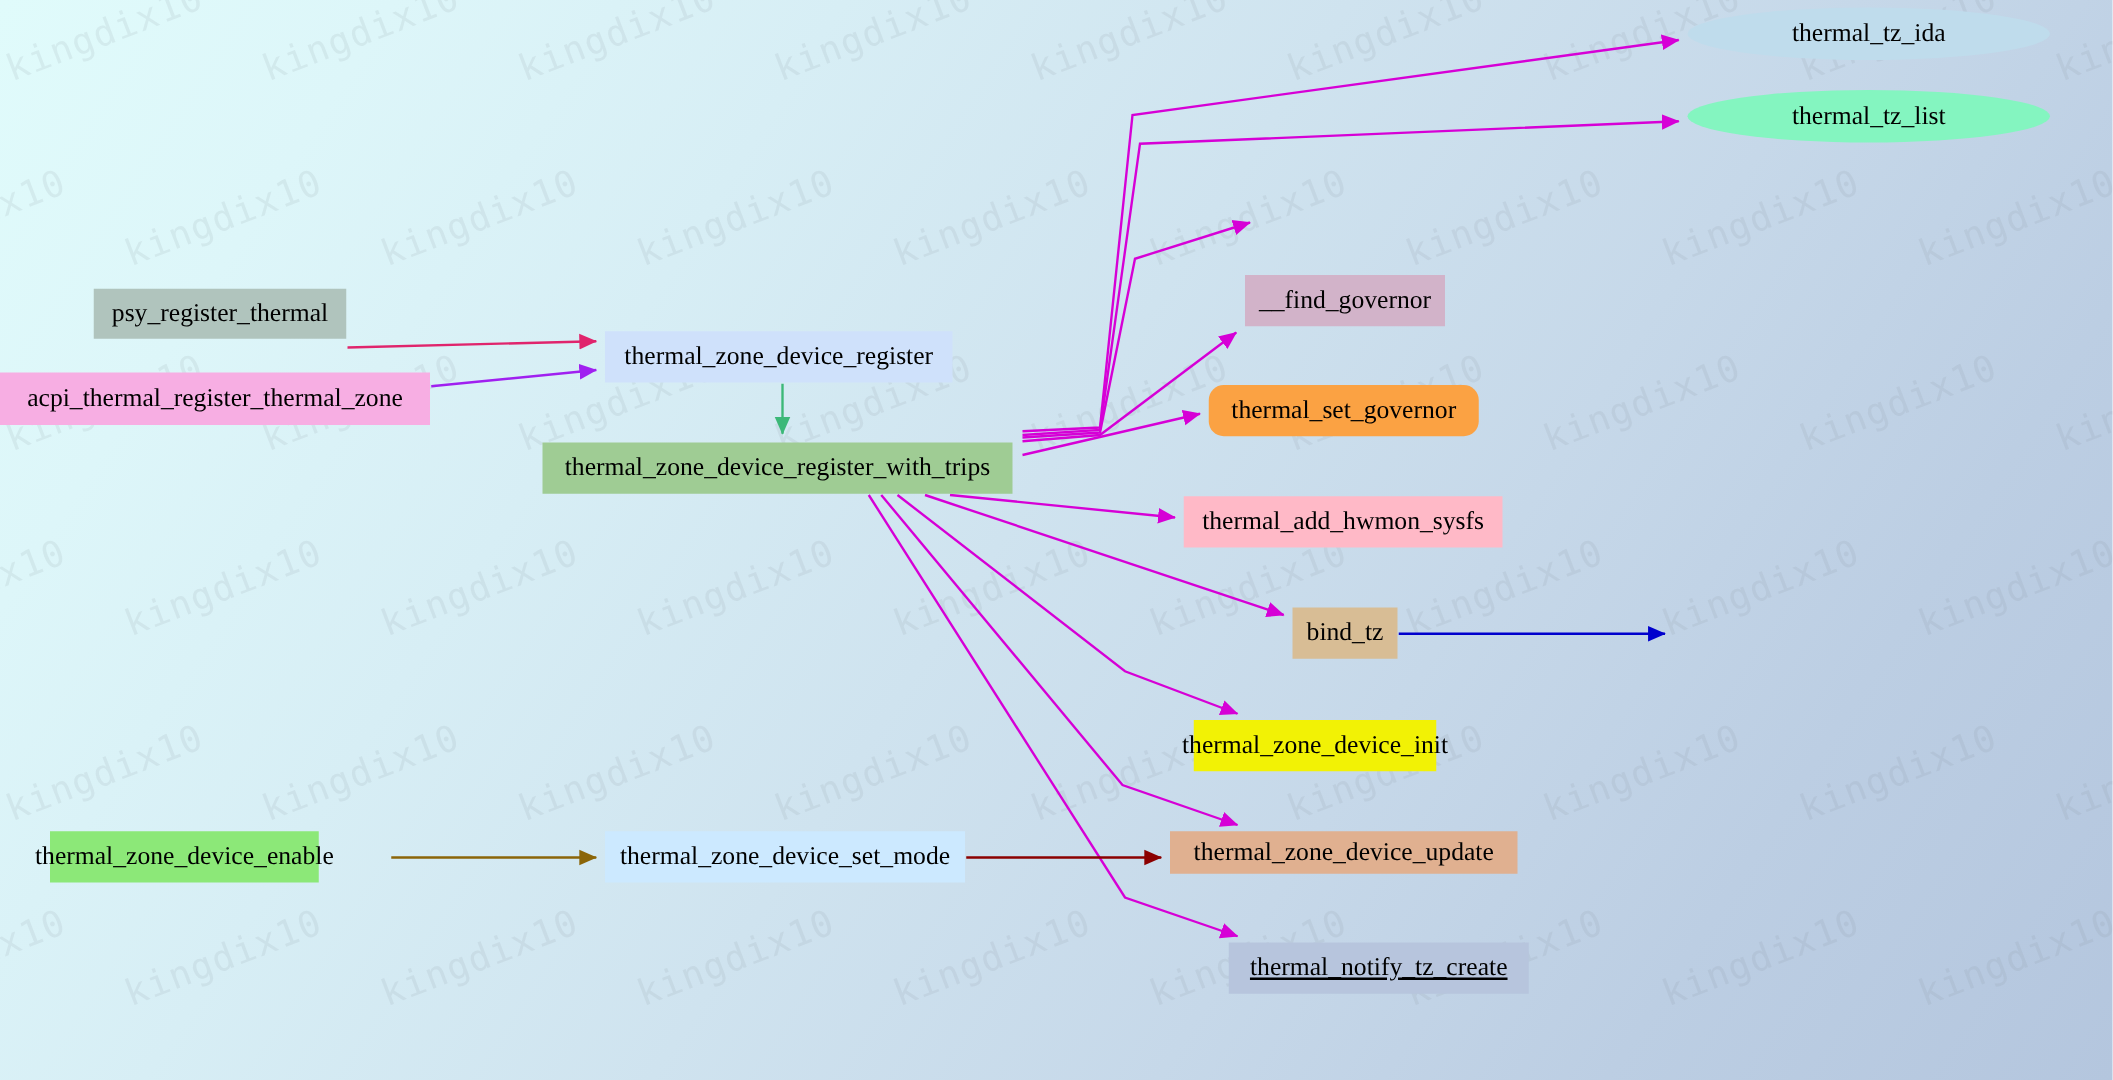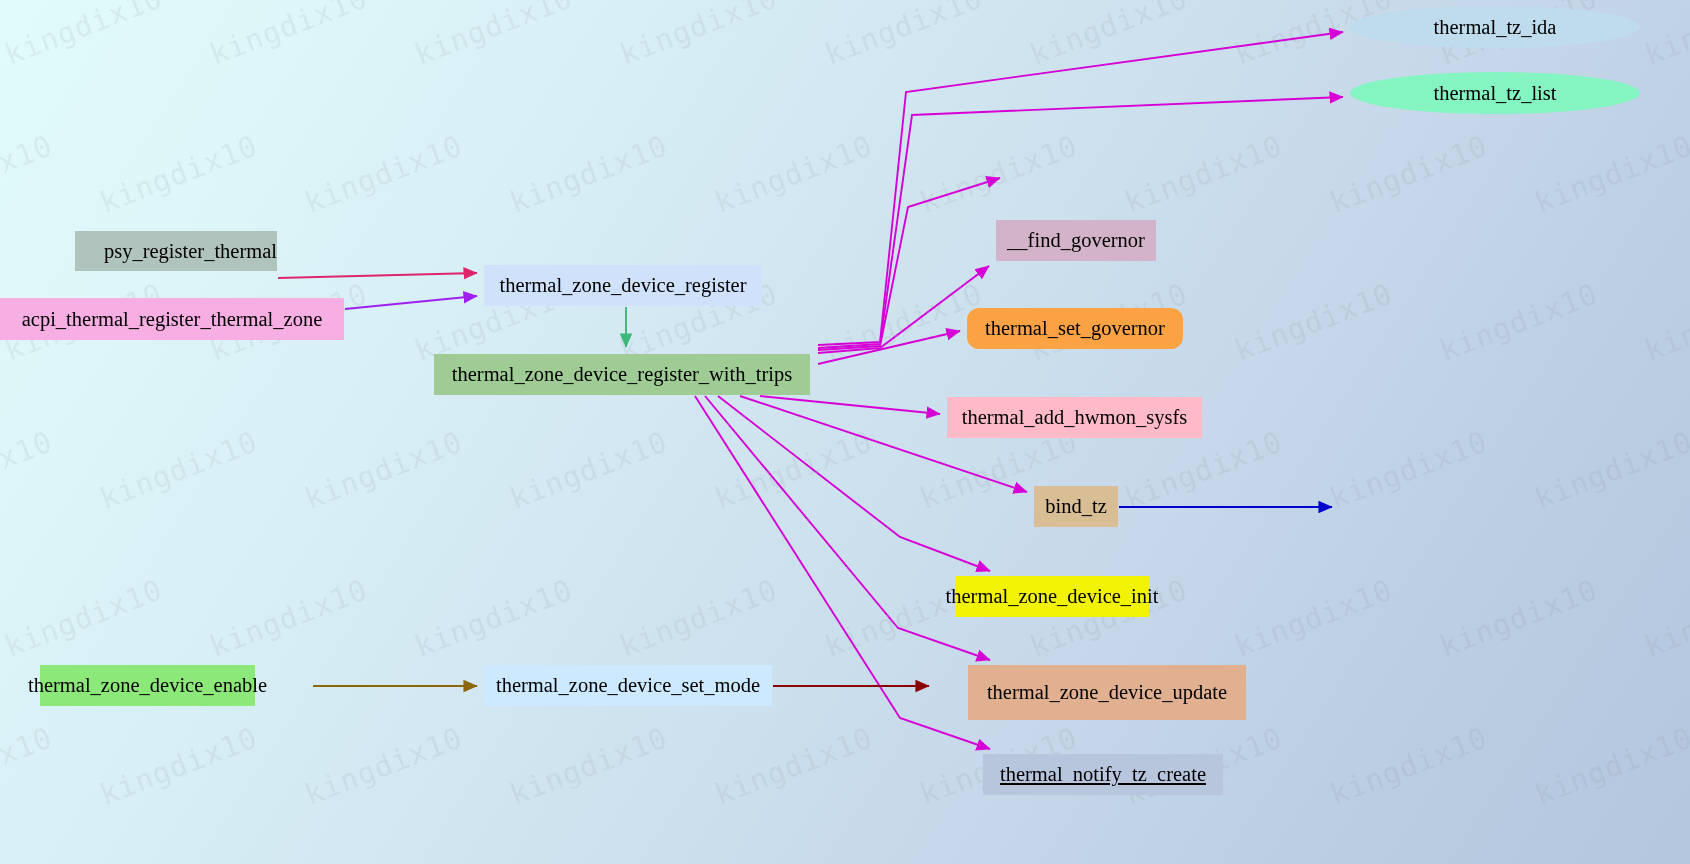--- a/index.html
+++ b/index.html
@@ -142,21 +142,21 @@
       <path d="M 705 396 L 898 628 L 990 660" stroke="#d600d6" marker-end="url(#ah-magenta)"></path>
       <path d="M 695 396 L 900 718 L 990 749" stroke="#d600d6" marker-end="url(#ah-magenta)"></path>
 
       <path d="M 1119 507 L 1332 507" stroke="#0000cd" marker-end="url(#ah-blue)"></path>
       <path d="M 313 686 L 477 686" stroke="#8b6508" marker-end="url(#ah-brown)"></path>
       <path d="M 773 686 L 929 686" stroke="#8b0000" marker-end="url(#ah-darkred)"></path>
     </g>
   </svg>
 
   <div id="nodes">
-      <div class="node" style="left: 75px; top: 231px; width: 202px; height: 40px; background: rgb(176, 196, 189); justify-content: flex-end;">
+      <div class="node" style="left: 75px; top: 231px; width: 202px; height: 40px; background: rgb(176, 196, 189);">
         <span>psy_register_thermal</span>
       </div>
       <div class="node" style="left: 0px; top: 298px; width: 344px; height: 42px; background: rgb(247, 174, 227);">
         <span>acpi_thermal_register_thermal_zone</span>
       </div>
       <div class="node" style="left: 484px; top: 265px; width: 278px; height: 41px; background: rgb(207, 225, 251);">
         <span>thermal_zone_device_register</span>
       </div>
       <div class="node" style="left: 434px; top: 354px; width: 376px; height: 41px; background: rgb(159, 204, 148);">
         <span>thermal_zone_device_register_with_trips</span>
@@ -181,20 +181,20 @@
       </div>
       <div class="node" style="left: 955px; top: 576px; width: 194px; height: 41px; background: rgb(242, 242, 5);">
         <span>thermal_zone_device_init</span>
       </div>
       <div class="node" style="left: 40px; top: 665px; width: 215px; height: 41px; background: rgb(140, 232, 120);">
         <span>thermal_zone_device_enable</span>
       </div>
       <div class="node" style="left: 484px; top: 665px; width: 288px; height: 41px; background: rgb(204, 233, 255);">
         <span>thermal_zone_device_set_mode</span>
       </div>
-      <div class="node" style="left: 936px; top: 665px; width: 278px; height: 55px; background: rgb(224, 176, 144); margin-left: 32px;">
+      <div class="node" style="left: 936px; top: 665px; width: 278px; height: 34px; background: rgb(224, 176, 144);">
         <span>thermal_zone_device_update</span>
       </div>
       <div class="node" style="left: 983px; top: 754px; width: 240px; height: 41px; background: rgb(183, 197, 221); text-decoration: underline;">
         <span>thermal_notify_tz_create</span>
       </div>
     </div>
 </div>
 
 </body></html>

